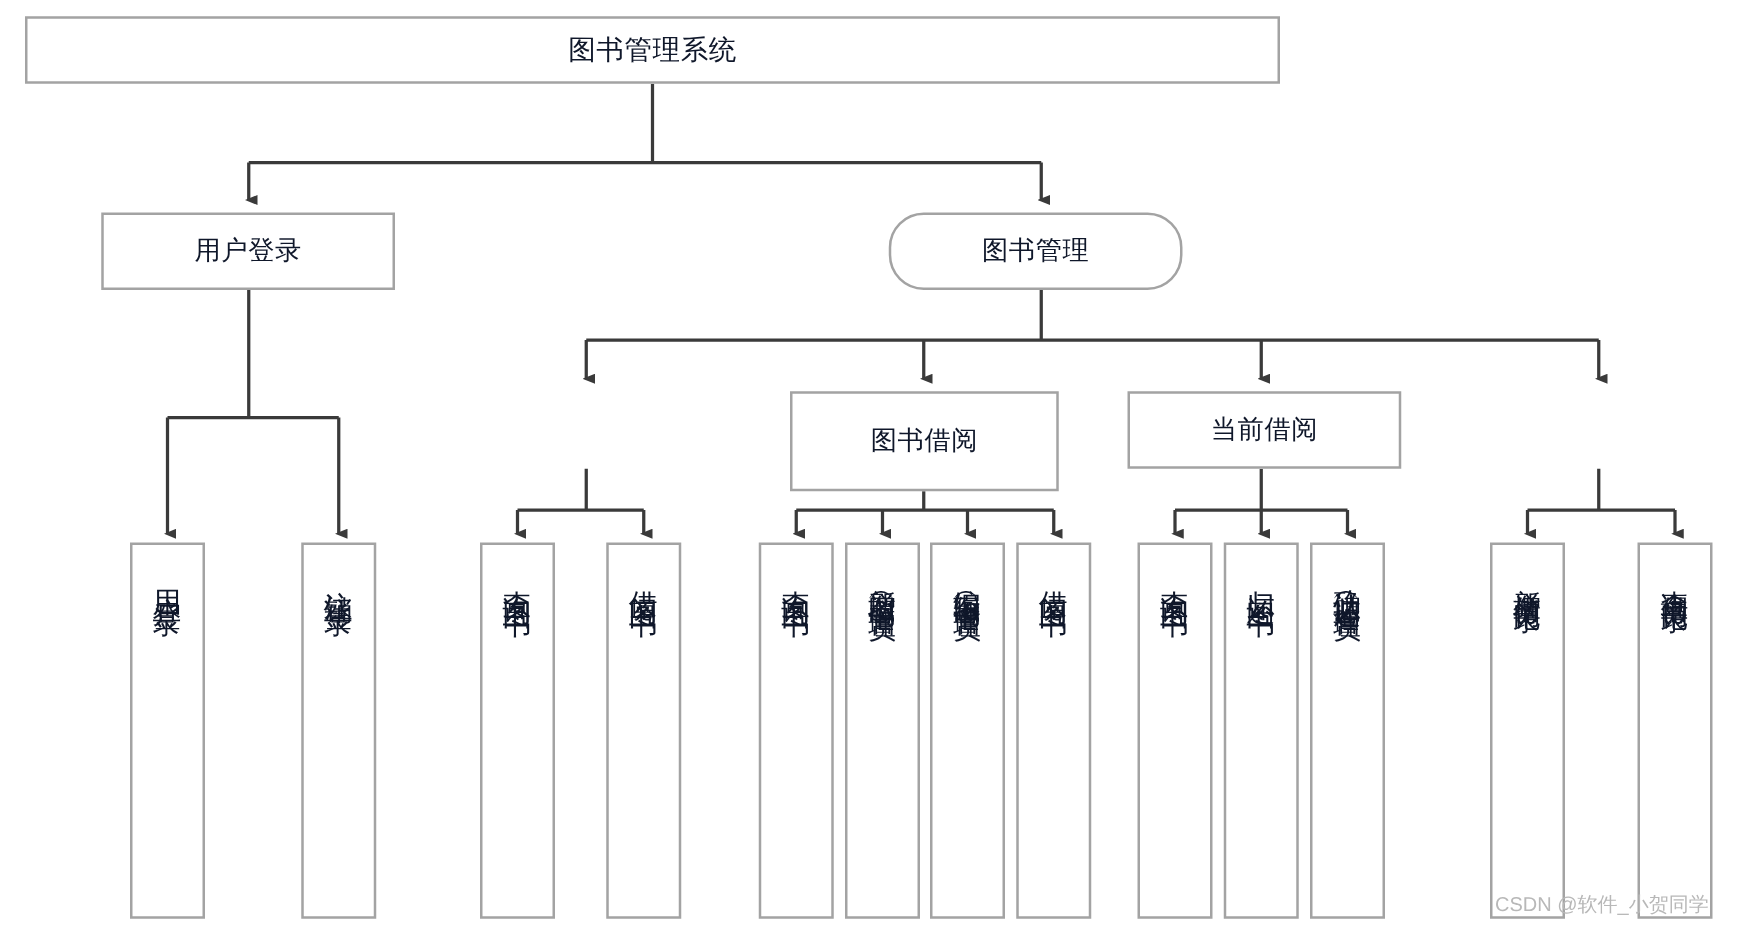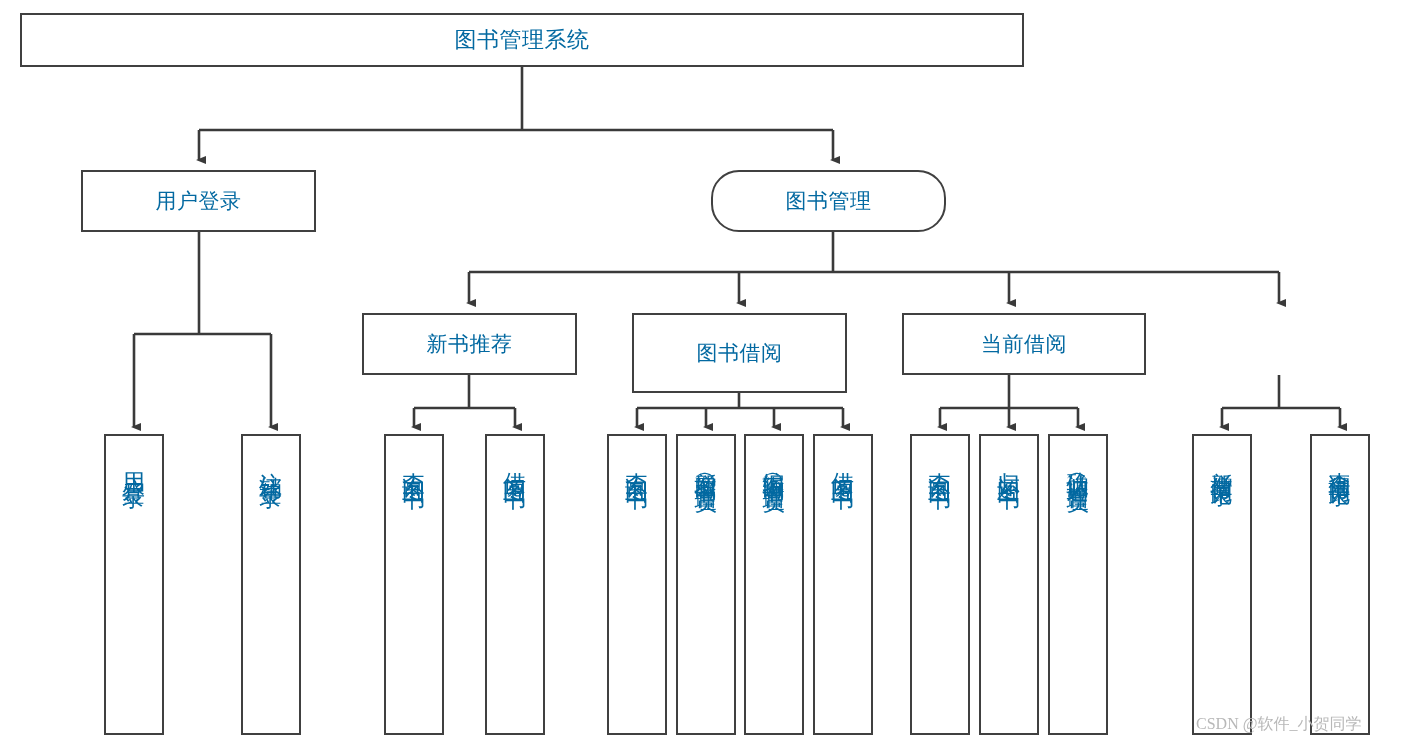--- a/index.html
+++ b/index.html
@@ -9,25 +9,25 @@
     font-family:"Liberation Sans","DejaVu Sans",sans-serif;
     overflow:hidden;
   }
   #stage{position:relative;width:1405px;height:747px;}
   svg.wires{position:absolute;left:0;top:0;width:1405px;height:747px;pointer-events:none;}
 
   .node{
     position:absolute;
     box-sizing:border-box;
     background:#ffffff;
-    border:2px solid #404040;
+    border:2px solid #a3a3a3;
     display:flex;
     align-items:center;
     justify-content:center;
-    color:#0369a1;
+    color:#0f172a;
     z-index:2;
   }
   .node .lbl{
     display:block;
     text-align:center;
     line-height:1.18;
     letter-spacing:0.5px;
   }
   
   .h-node .lbl{ font-size:21px; }
@@ -48,21 +48,21 @@
   }
   .v-node.tall .lbl{ font-size:22px; letter-spacing:3px; }
 
   #watermark{
     position:absolute;
     left:1196px; top:714px;
     font-size:16px;
     color:#b8b8b8;
     white-space:nowrap;
     z-index:5;
-    font-family:Liberation Serif, serif;
+    font-family:Liberation Sans, sans-serif;
   }
 </style>
 </head>
 <body>
 
 <div id="stage">
 
   <svg class="wires" viewBox="0 0 1405 747">
     <defs>
       <marker id="arw" markerWidth="10" markerHeight="10" refX="4" refY="7" orient="auto" markerUnits="userSpaceOnUse">
@@ -117,27 +117,24 @@
     <span class="lbl">图书管理系统</span>
   </div>
 
   <div class="node h-node" style="left:81px;top:170px;width:235px;height:62px;">
     <span class="lbl">用户登录</span>
   </div>
   <div class="node h-node" style="left:711px;top:170px;width:235px;height:62px;border-radius:28px;">
     <span class="lbl">图书管理</span>
   </div>
 
-  <div class="node h-node" style="left:362px;top:313px;width:215px;height:62px;">
-    <span class="lbl">新书推荐</span>
-  </div>
   <div class="node h-node" style="left:632px;top:313px;width:215px;height:80px;">
     <span class="lbl">图书借阅</span>
   </div>
-  <div class="node h-node" style="left:902px;top:313px;width:244px;height:62px;">
+  <div class="node h-node" style="left:902px;top:313px;width:219px;height:62px;">
     <span class="lbl">当前借阅</span>
   </div>
 
   <div class="node v-node" style="left:104px;top:434px;width:60px;height:301px;">
     <span class="lbl">用户登录</span>
   </div>
   <div class="node v-node" style="left:241px;top:434px;width:60px;height:301px;">
     <span class="lbl">注销登录</span>
   </div>
 

